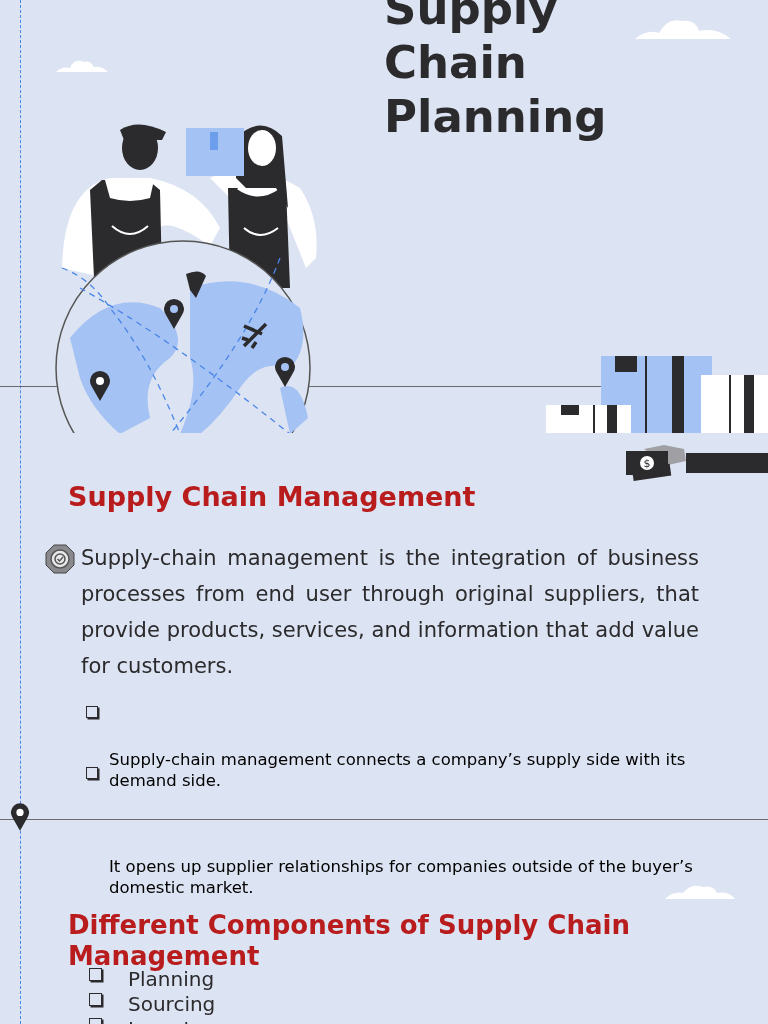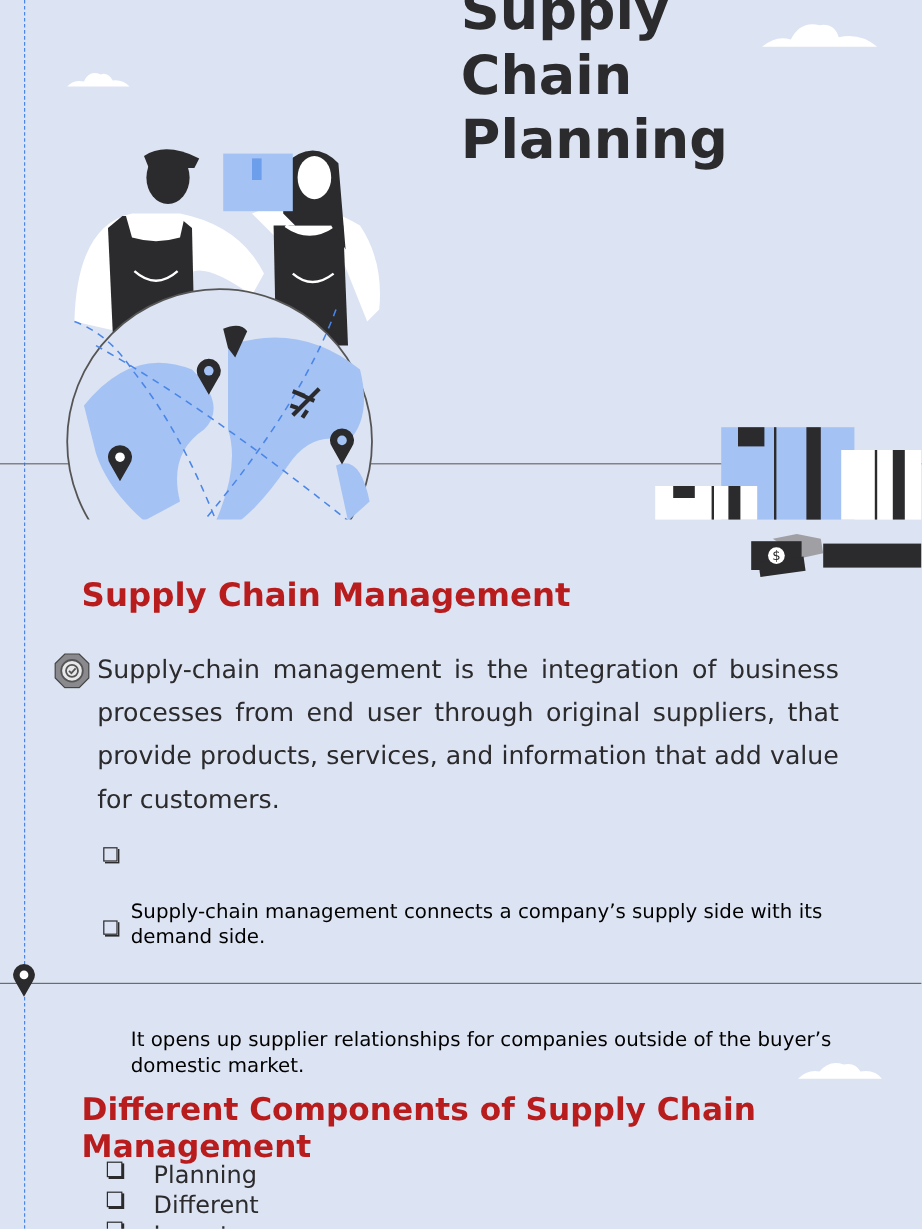--- a/index.html
+++ b/index.html
@@ -157,15 +157,15 @@
 
 <svg class="abs" style="left:10px;top:802px" width="20" height="30" viewBox="0 0 22 32">
   <path d="M11 31 L3 17 A10 10 0 1 1 19 17 Z" fill="#2b2a2c"></path>
     <circle cx="11" cy="11" r="4" fill="#fff"></circle>
 </svg>
 
 <div class="abs h2 h2b">Different Components of Supply Chain Management</div>
 <div class="csq" style="top:968px;"></div>
 <div class="comp" style="top:967px;">Planning</div>
 <div class="csq" style="top:993px;"></div>
-<div class="comp" style="top:992px;">Different</div>
+<div class="comp" style="top:992px;">Sourcing</div>
 <div class="csq" style="top:1018px;"></div>
 <div class="comp" style="top:1017px;">Invent</div>
 
 </body></html>

